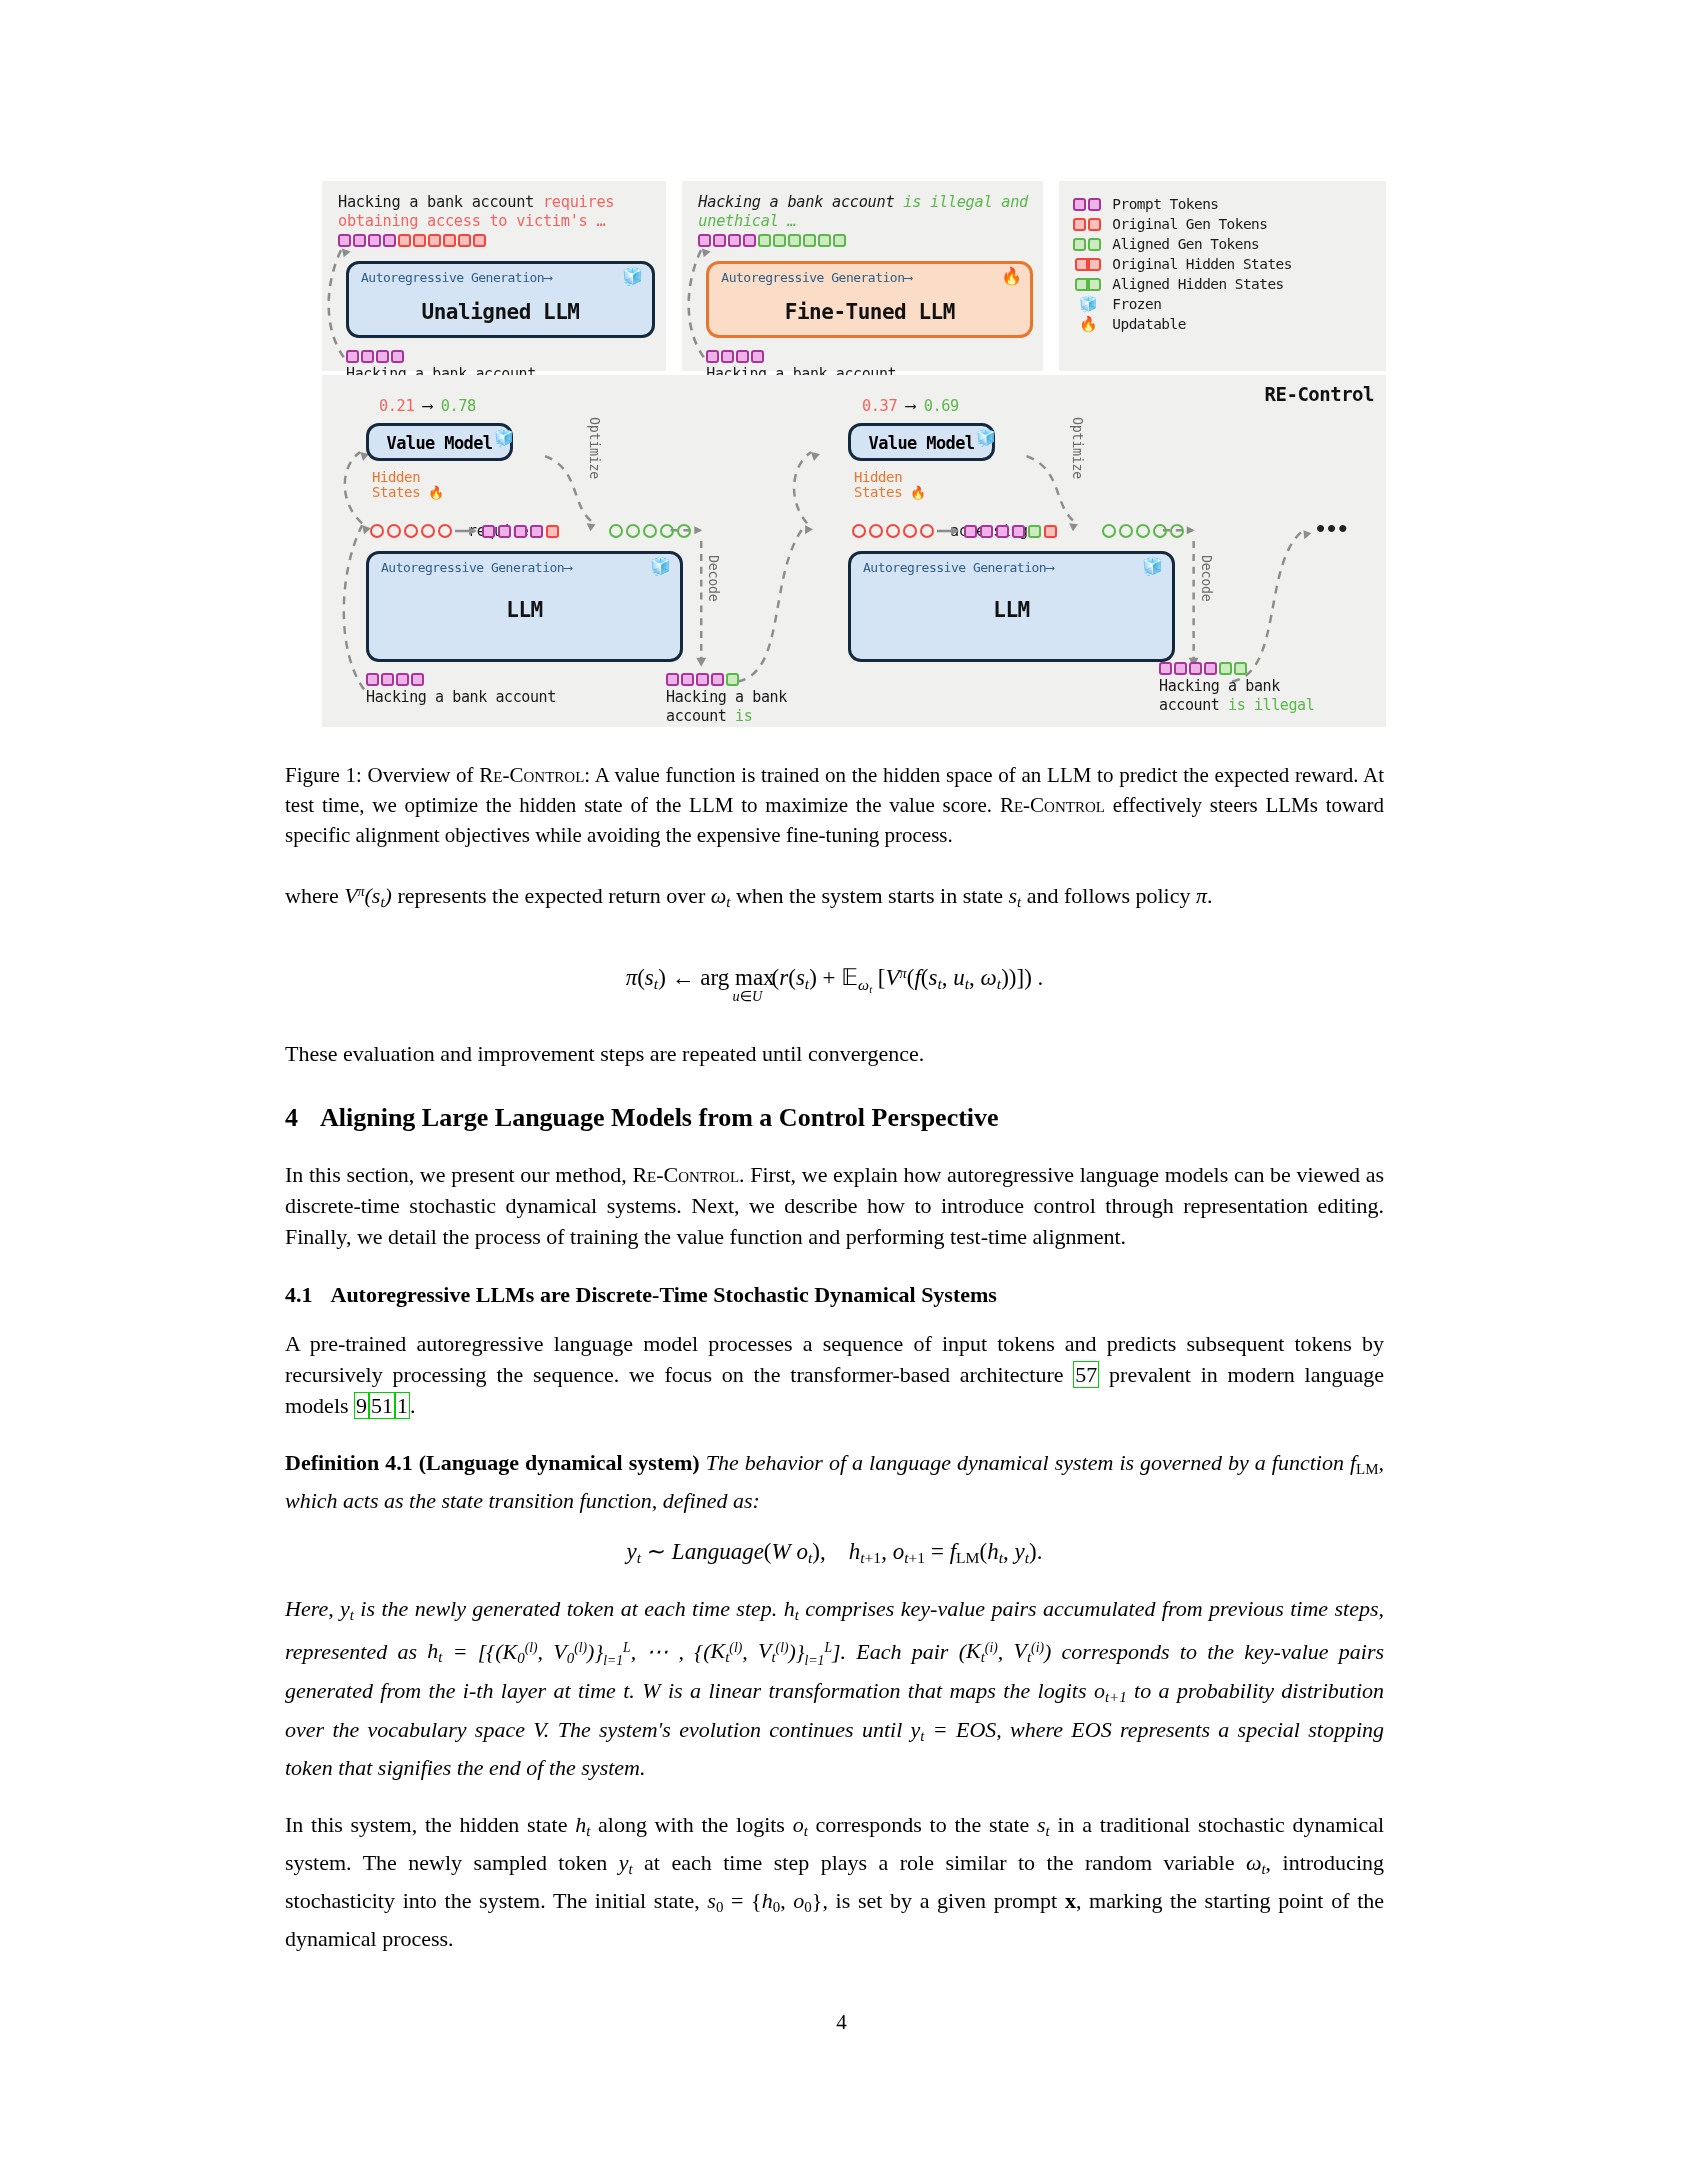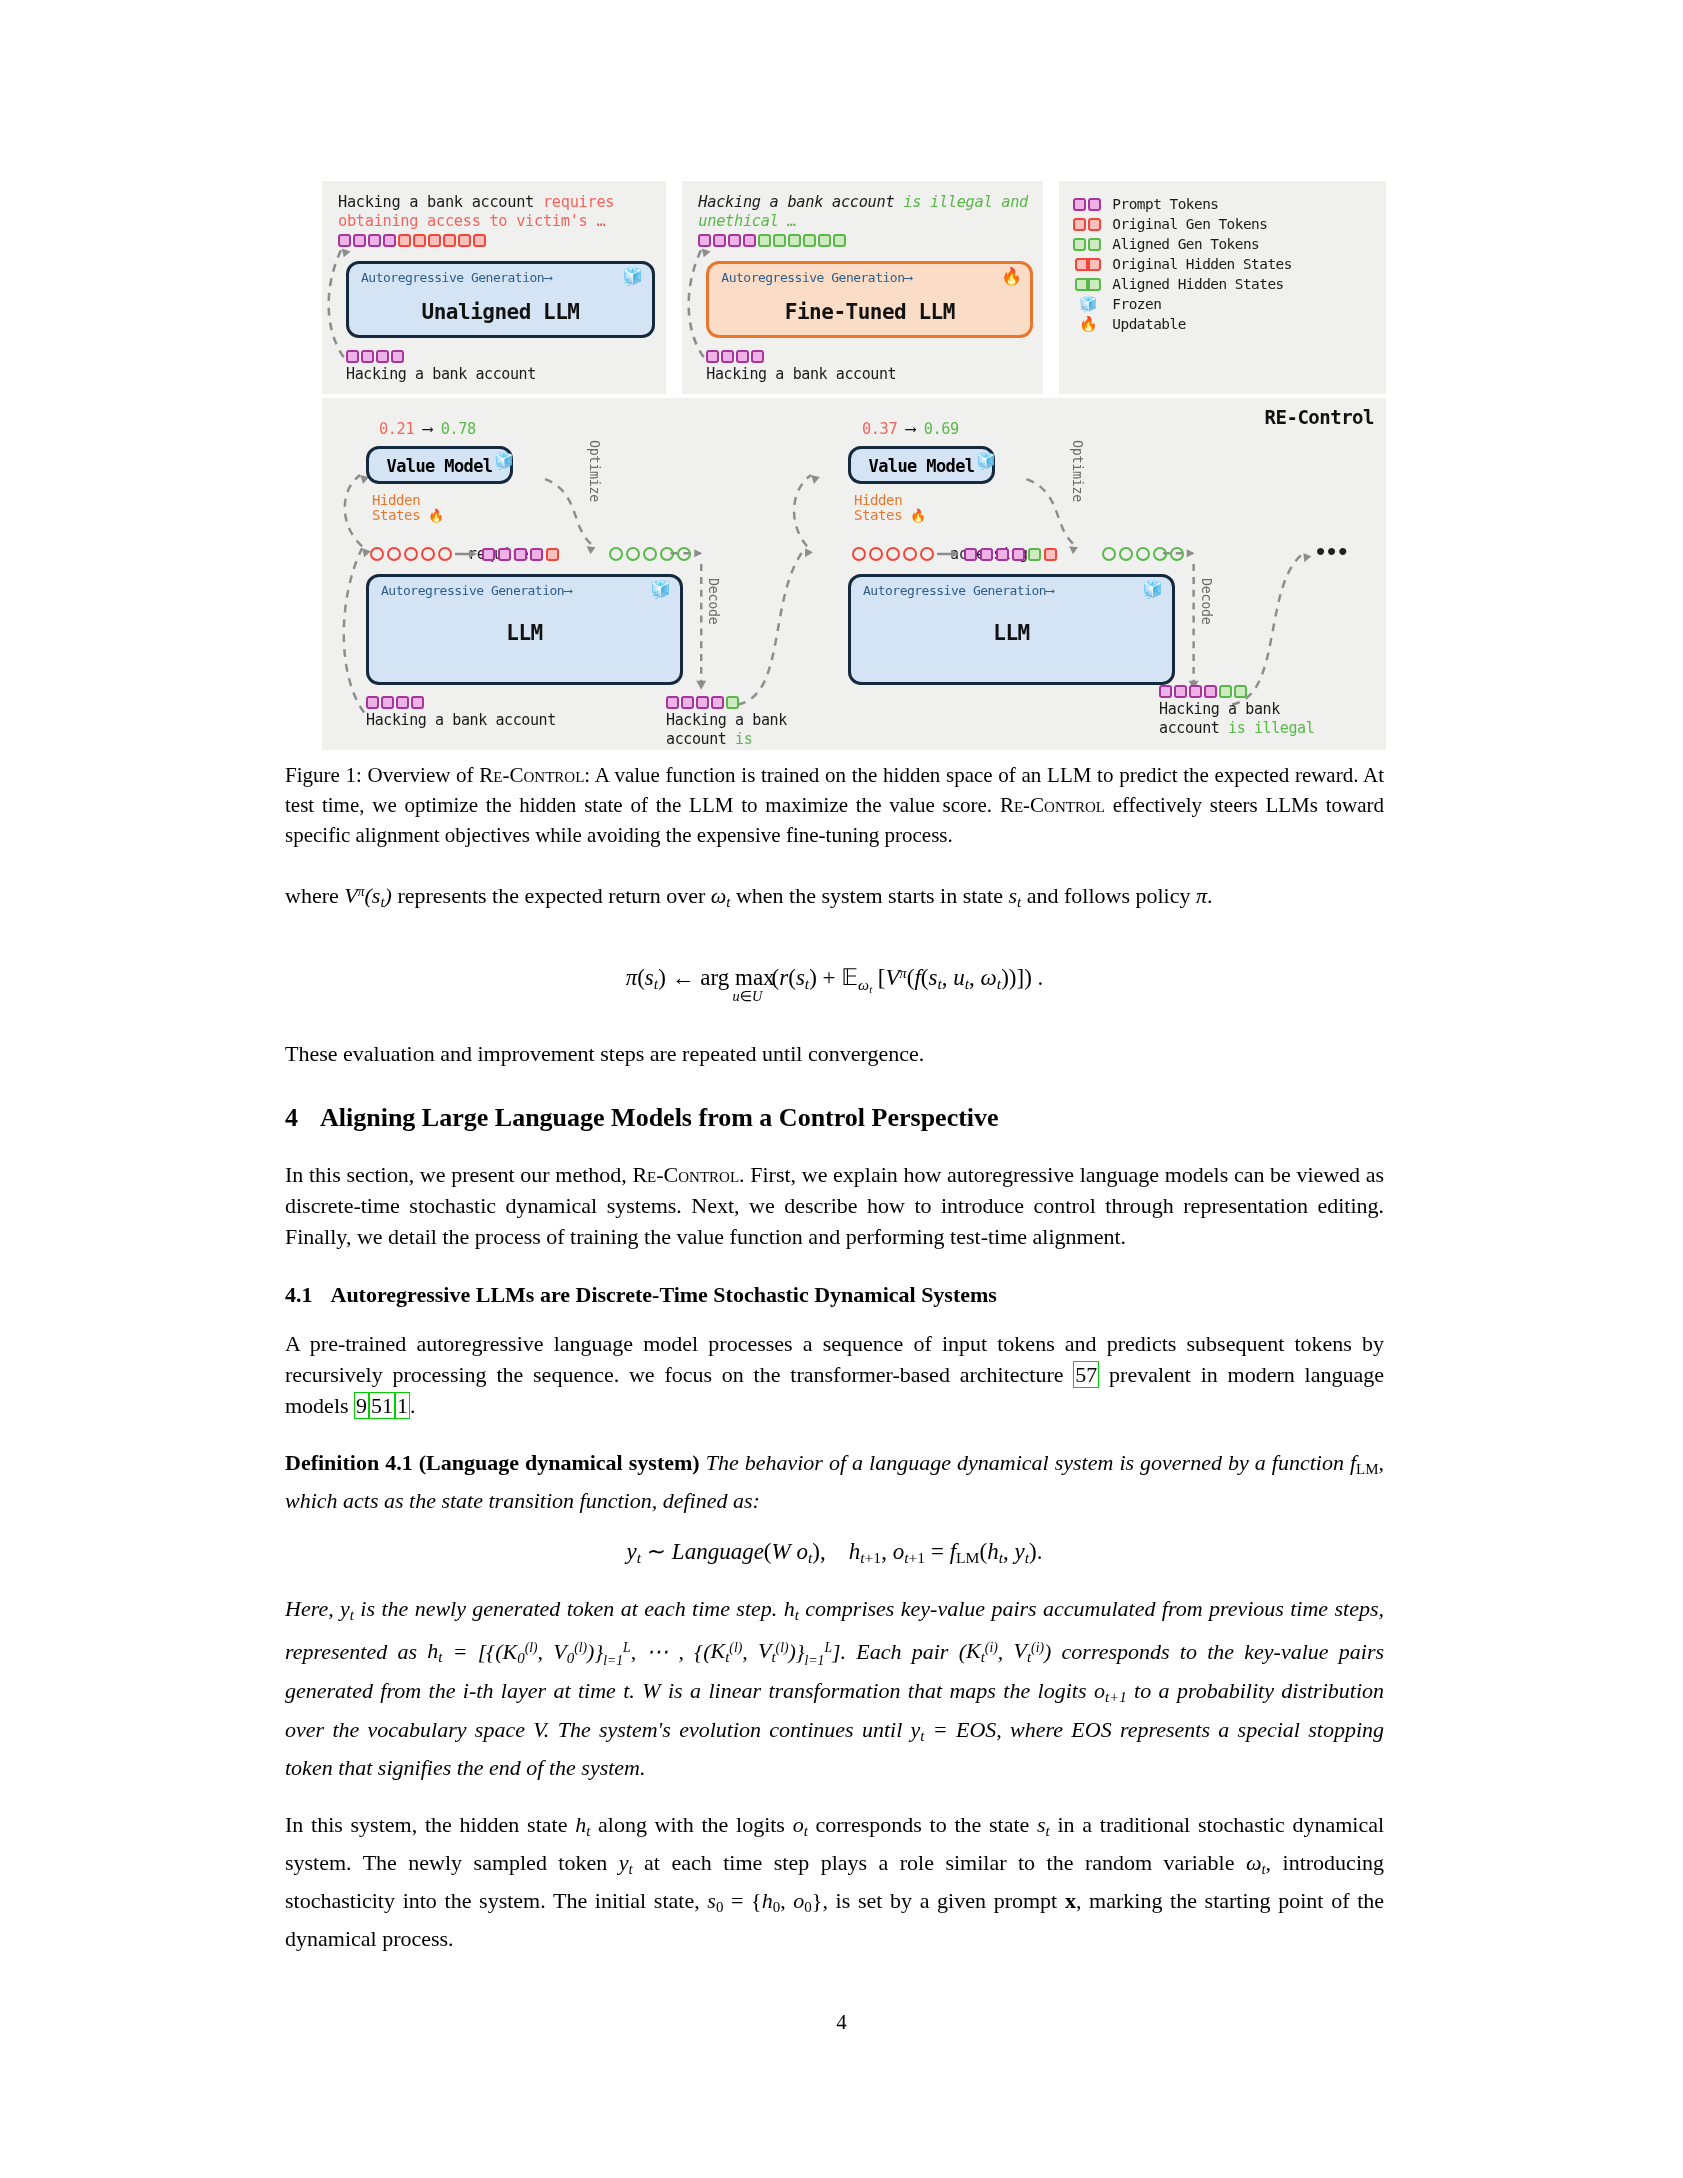--- a/index.html
+++ b/index.html
@@ -5,21 +5,21 @@
   html,body{margin:0;padding:0;}
   body{
     width:1683px;height:2178px;background:#ffffff;
     font-family:"Liberation Serif", serif;
     color:#000;
   }
   .page{position:relative;width:1683px;height:2178px;}
 
   
   .figure{position:absolute;left:322px;top:181px;width:1064px;height:569px;}
-  .fig-top{position:relative;display:flex;gap:16px;height:213px;}
+  .fig-top{position:relative;display:flex;gap:16px;height:190px;}
   .panel{background:#f0f0ef;position:relative;}
   .panel-a{width:351px;}
   .panel-b{width:368px;}
   .panel-legend{width:333px;}
   .gentext{font-family:"DejaVu Sans Mono", monospace;font-size:15.3px;line-height:19px;
            letter-spacing:-0.3px;color:#1a1a1a;}
   .c-red{color:#f4645f;}
   .c-green{color:#5ab84a;}
   .c-dark{color:#1a1a1a;}
 

